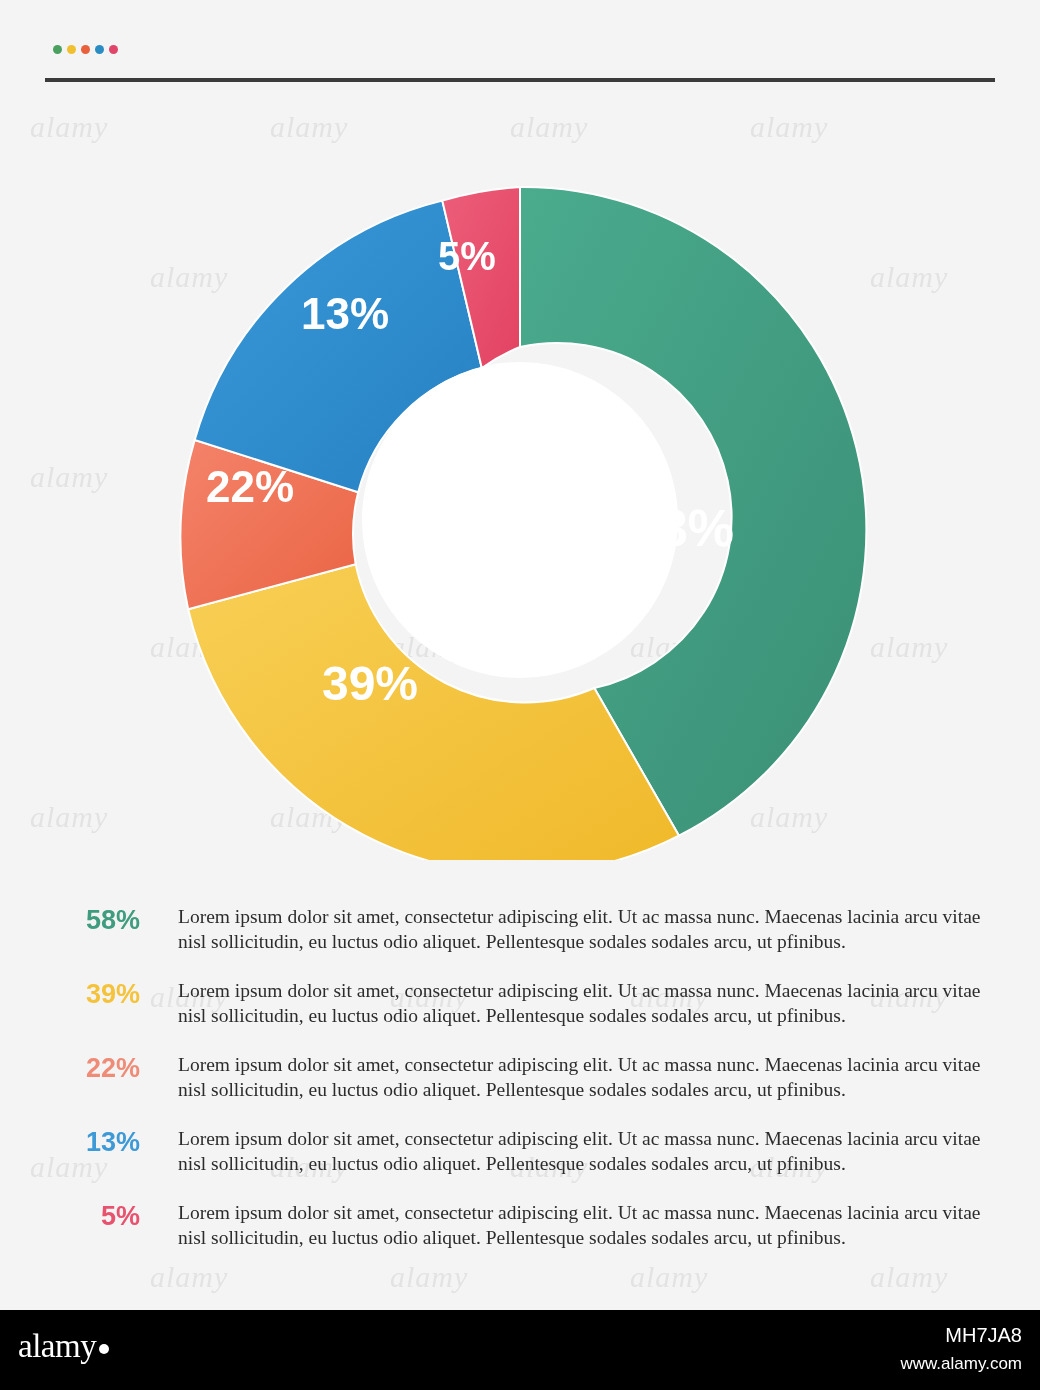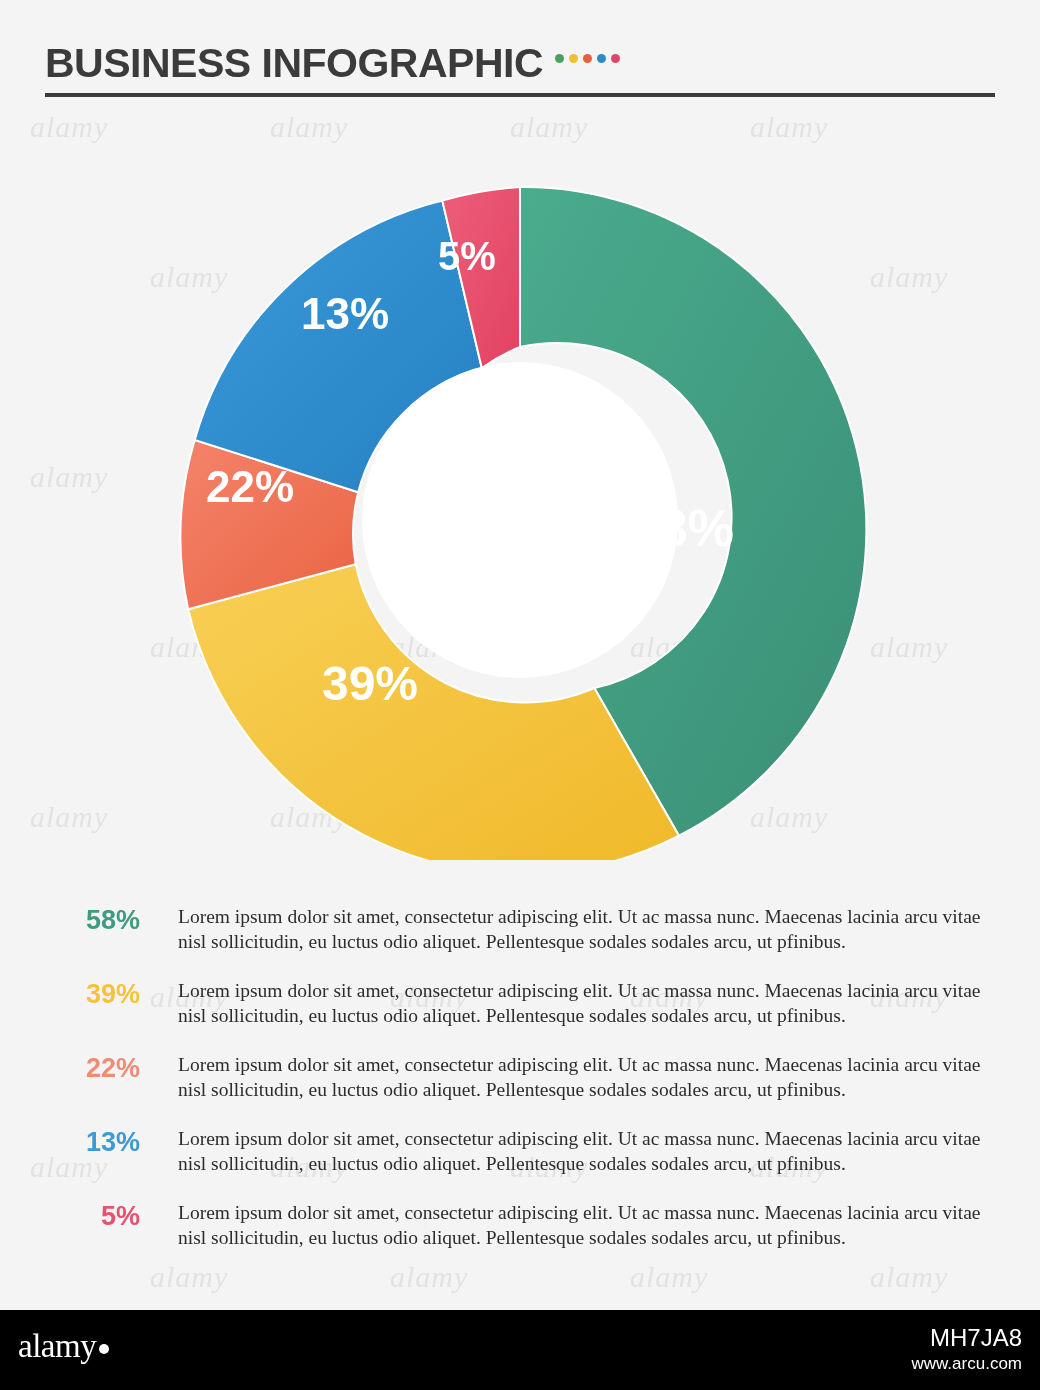--- a/index.html
+++ b/index.html
@@ -150,39 +150,38 @@
     background: #ffffff;
     border-radius: 50%;
     margin-left: 3px;
     vertical-align: 3px;
   }
   .footer-id {
     position: absolute;
     right: 18px;
     top: 14px;
     color: #ffffff;
-    font-size: 24px;
+    font-size: 20px;
     font-family: "Liberation Sans", sans-serif;
   }
   .footer-url {
     position: absolute;
     right: 18px;
     top: 44px;
     color: #ffffff;
     font-size: 17px;
     font-family: "Liberation Sans", sans-serif;
   }
 </style>
 </head>
 <body>
 
 <div class="page">
 
   <div class="header">
-    <span class="header-title">BUSINESS INFOGRAPHIC</span>
     <span class="header-dots">
       <i style="background:#4aa05f"></i><i style="background:#f0c030"></i><i style="background:#e8603c"></i><i style="background:#2b8cc4"></i><i style="background:#e0456a"></i>
     </span>
     <div class="header-rule"></div>
   </div>
 
   <div class="chart-wrap">
     <svg class="chart-svg" width="700" height="680" viewBox="0 0 700 680">
       <defs>
         <linearGradient id="gGreen" x1="0" y1="0" x2="1" y2="1">
@@ -309,14 +308,14 @@
     <div class="wm" style="left:150px; top:1260px;">alamy</div>
     <div class="wm" style="left:390px; top:1260px;">alamy</div>
     <div class="wm" style="left:630px; top:1260px;">alamy</div>
     <div class="wm" style="left:870px; top:1260px;">alamy</div>
   </div>
 </div>
 
 <div class="footer">
   <div class="footer-logo"><span>alamy</span><span class="dot"></span></div>
   <div class="footer-id">MH7JA8</div>
-  <div class="footer-url">www.arcu.com</div>
+  <div class="footer-url">www.alamy.com</div>
 </div>
 
 </body></html>

